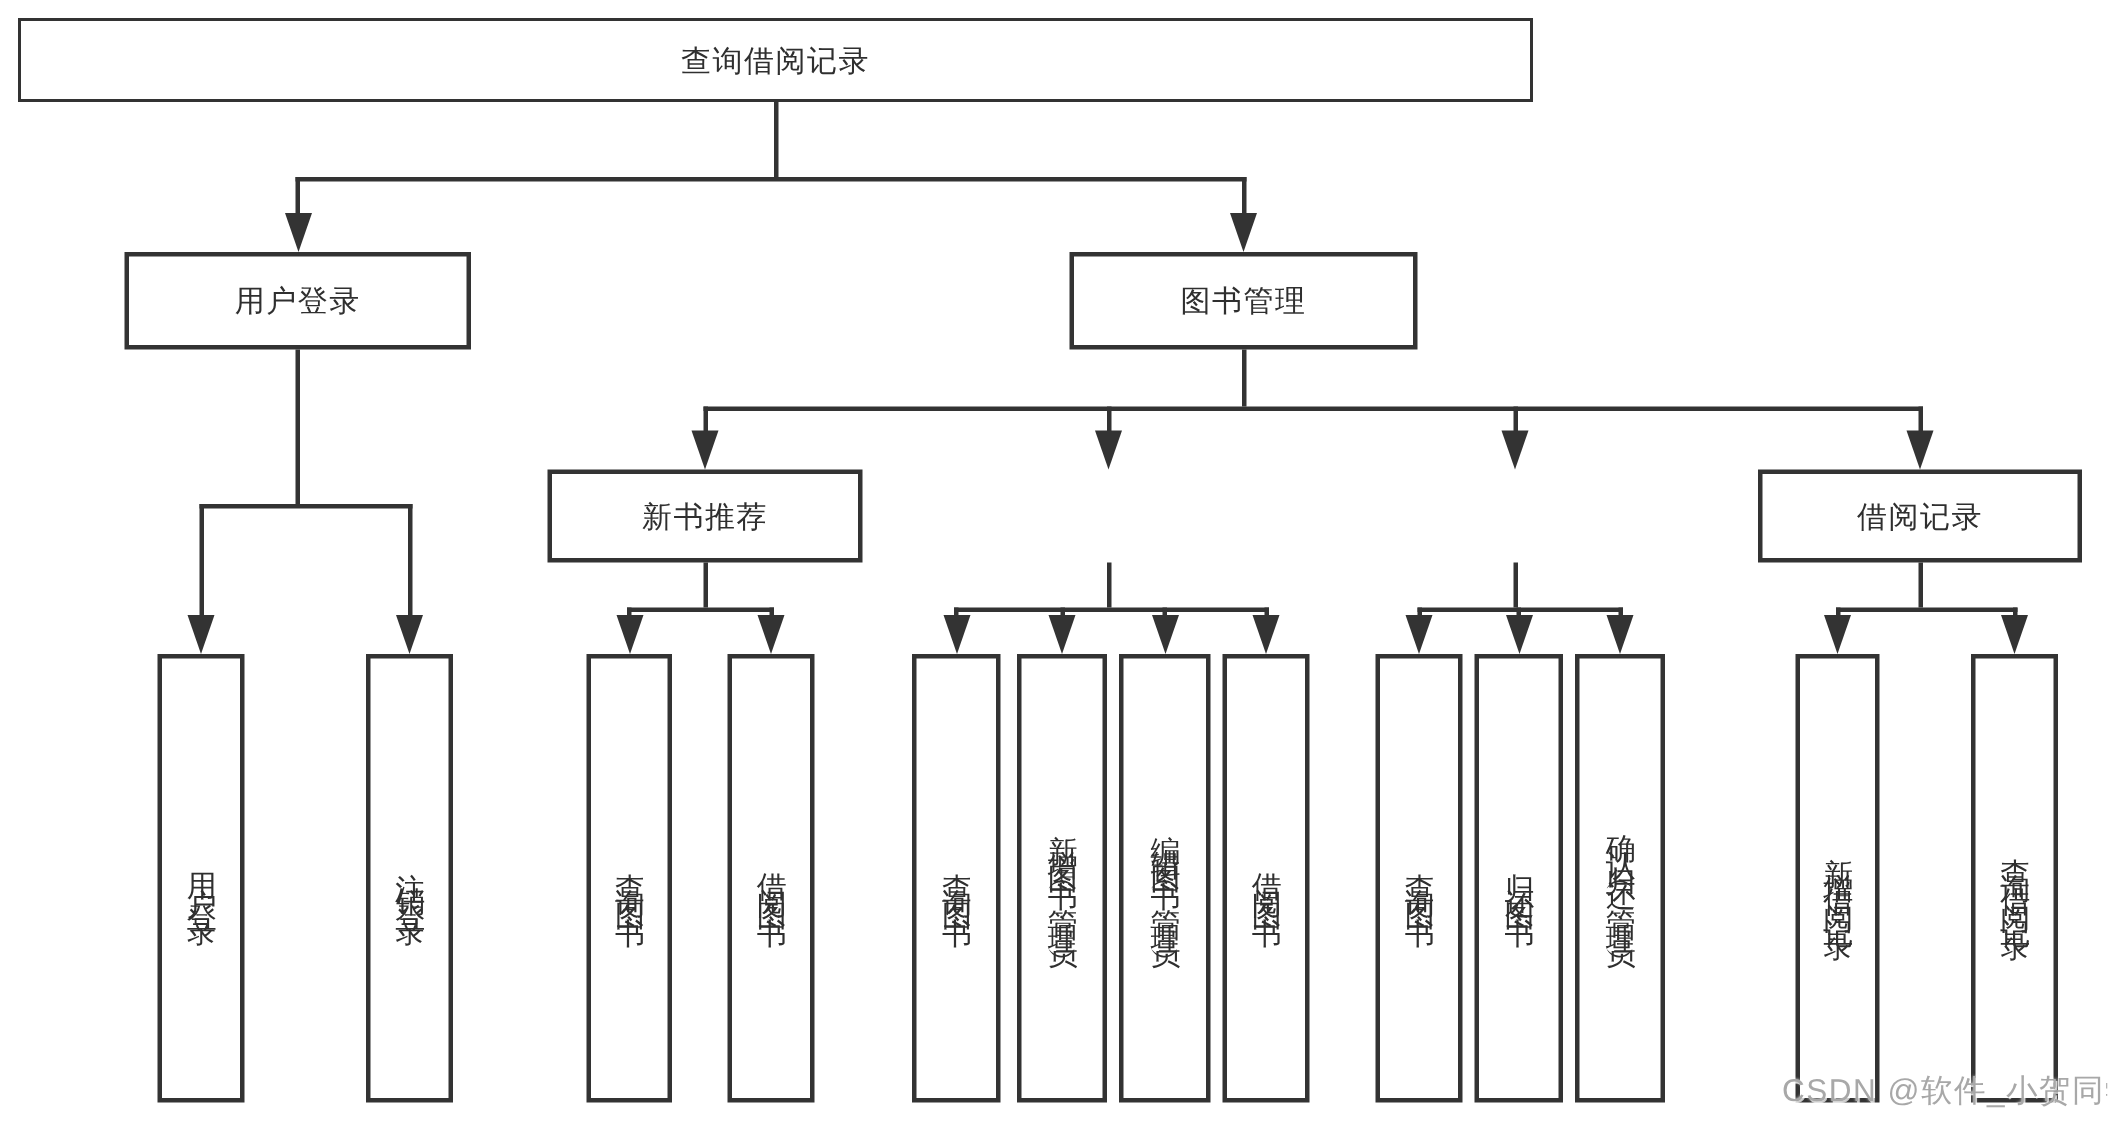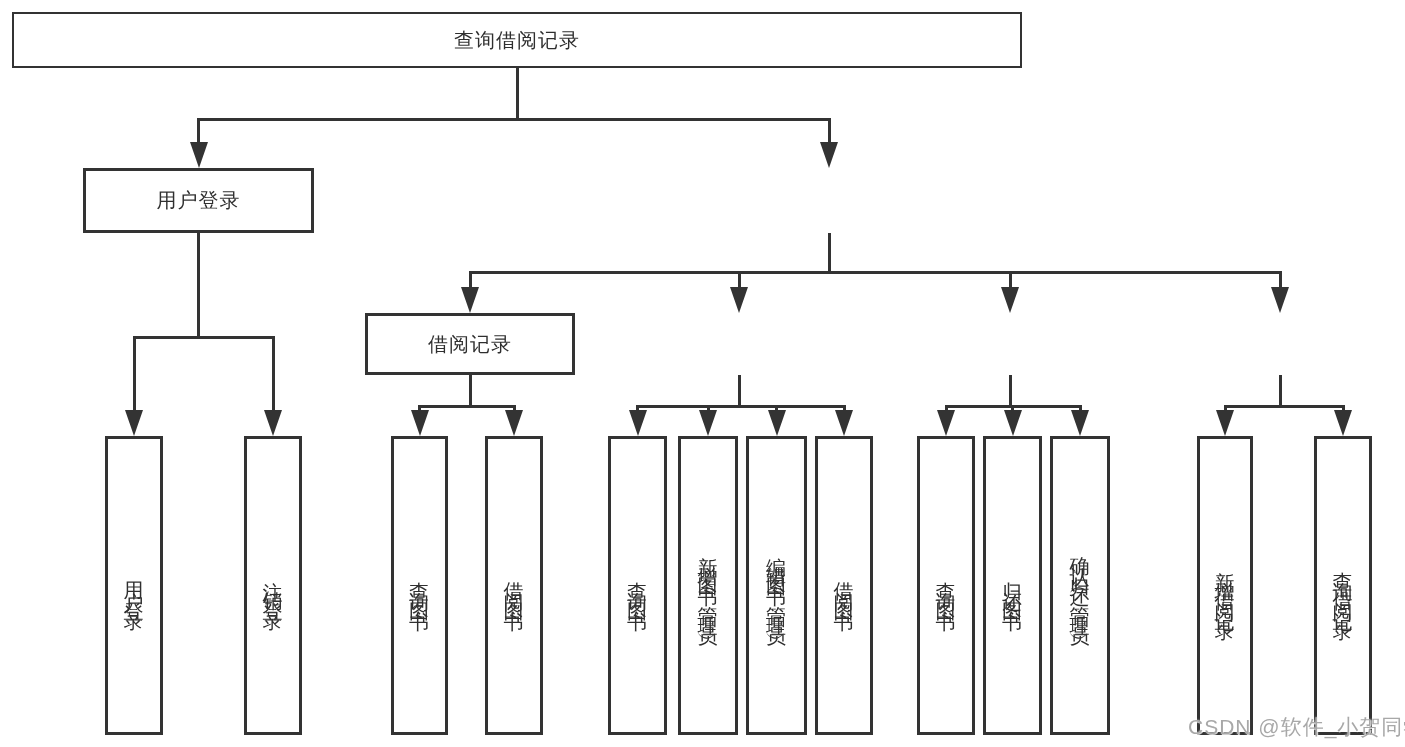--- a/index.html
+++ b/index.html
@@ -64,22 +64,28 @@
 
 <div class="canvas">
 
   <div class="node root" style="left:12px;top:12px;width:1010px;height:56px">
     <span>查询借阅记录</span>
   </div>
 
   <div class="node" style="left:83px;top:168px;width:231px;height:65px">
     <span>用户登录</span>
   </div>
+  <div class="node" style="left:713px;top:168px;width:232px;height:65px">
+    <span>图书管理</span>
+  </div>
 
   <div class="node" style="left:365px;top:313px;width:210px;height:62px">
+    <span>新书推荐</span>
+  </div>
+  <div class="node" style="left:1172px;top:313px;width:216px;height:62px">
     <span>借阅记录</span>
   </div>
 
   <div class="leaf" style="left:105px;top:436px;width:58px;height:299px">
     <span>用户登录</span>
   </div>
   <div class="leaf" style="left:244px;top:436px;width:58px;height:299px">
     <span>注销登录</span>
   </div>
 

